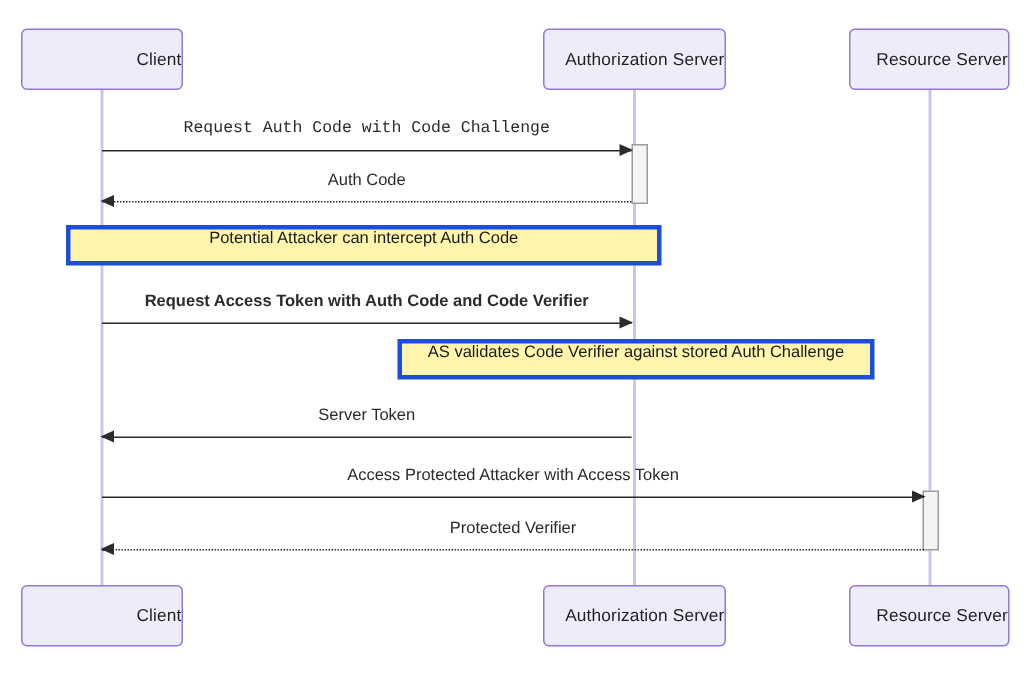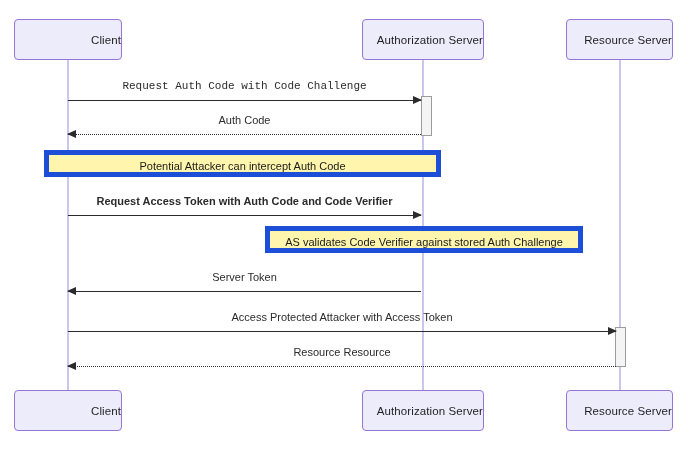--- a/index.html
+++ b/index.html
@@ -27,22 +27,22 @@
   .msg.dotted .line{border-top:1.3px dotted #2b2b2b;}
   .msg .head{position:absolute;top:-4.5px;width:0;height:0;
     border-top:4.5px solid transparent;border-bottom:4.5px solid transparent;}
   .msg.right .head{right:-1px;border-left:9px solid #2b2b2b;}
   .msg.left  .head{left:-1px; border-right:9px solid #2b2b2b;}
   .msg .label{position:absolute;left:0;right:0;top:-20px;
     text-align:center;font-size:11px;color:#2b2b2b;white-space:nowrap;}
 
   
   .note{position:absolute;box-sizing:border-box;
-    background:#FFF5AD;border:5px solid #1d4ed8;
-    display:flex;align-items:flex-end;justify-content:center;
+    background:#FFF5AD;border:3px solid #1d4ed8;
+    display:flex;align-items:flex-start;justify-content:center;
     font-size:11px;color:#1a1a1a;white-space:nowrap;}
 </style>
 </head>
 <body>
 
 <div id="stage">
 
   <div class="lifeline" style="left:67px;top:59px;height:331px;"></div>
   <div class="lifeline" style="left:422px;top:59px;height:331px;"></div>
   <div class="lifeline" style="left:619px;top:59px;height:331px;"></div>
@@ -92,21 +92,21 @@
     <div class="head"></div>
   </div>
 
   <div class="msg right" style="left:68px;top:331px;width:548px;">
     <div class="label">Access Protected Attacker with Access Token</div>
     <div class="line"></div>
     <div class="head"></div>
   </div>
 
   <div class="msg left dotted" style="left:68px;top:366px;width:548px;">
-    <div class="label">Resource Resource</div>
+    <div class="label">Protected Verifier</div>
     <div class="line"></div>
     <div class="head"></div>
   </div>
 
   <div class="participant" style="left:14px;top:390px;width:108px;height:41px;">
     <span>Client</span>
   </div>
   <div class="participant" style="left:362px;top:390px;width:122px;height:41px;">
     <span>Authorization Server</span>
   </div>

